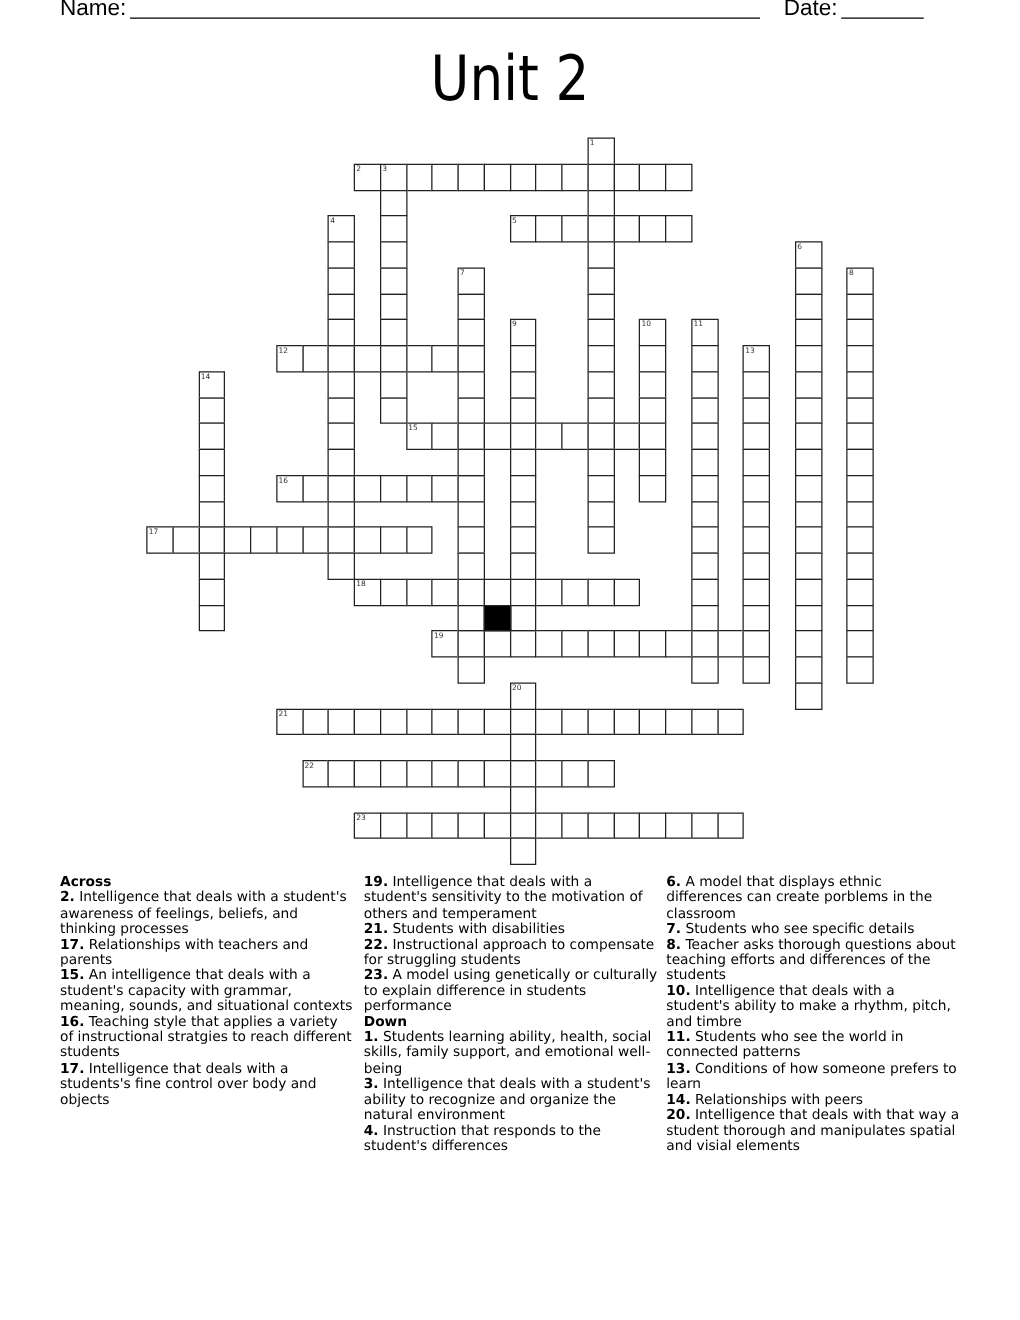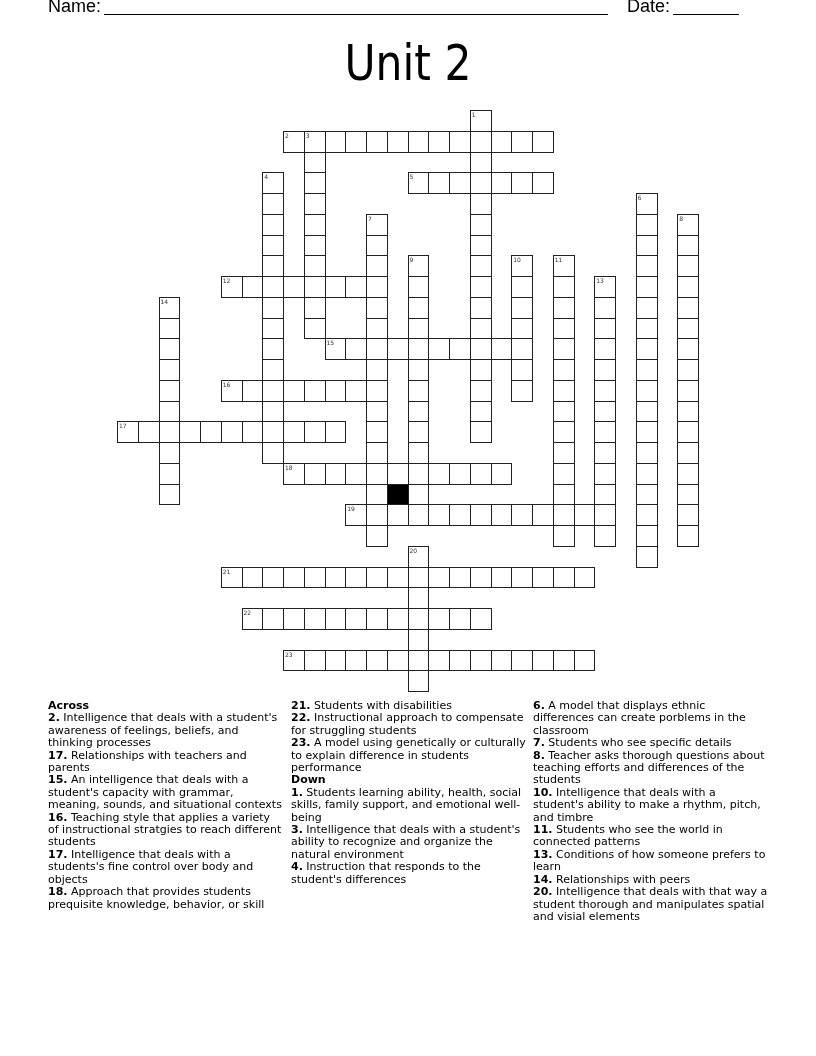--- a/index.html
+++ b/index.html
@@ -341,24 +341,24 @@
     <div class="cell black" style="left: 386.75px; top: 483.5px; width: 21.75px; height: 21.75px;"></div>
   </div>
 
 <div class="clues col1">
   <div class="heading">Across</div>
   <div class="clue"><span class="n">2.</span><span> Intelligence that deals with a student's awareness of feelings, beliefs, and thinking processes</span></div>
   <div class="clue"><span class="n">17.</span><span> Relationships with teachers and parents</span></div>
   <div class="clue"><span class="n">15.</span><span> An intelligence that deals with a student's capacity with grammar, meaning, sounds, and situational contexts</span></div>
   <div class="clue"><span class="n">16.</span><span> Teaching style that applies a variety of instructional stratgies to reach different students</span></div>
   <div class="clue"><span class="n">17.</span><span> Intelligence that deals with a students's fine control over body and objects</span></div>
-  <div class="clue"><span class="n">18.</span><span> Approach that provides students prequisite knowledge, behavior, or skill</span></div>
 </div>
 
 <div class="clues col2">
+  <div class="clue"><span class="n">19.</span><span> Intelligence that deals with a student's sensitivity to the motivation of others and temperament</span></div>
   <div class="clue"><span class="n">21.</span><span> Students with disabilities</span></div>
   <div class="clue"><span class="n">22.</span><span> Instructional approach to compensate for struggling students</span></div>
   <div class="clue"><span class="n">23.</span><span> A model using genetically or culturally to explain difference in students performance</span></div>
   <div class="heading">Down</div>
   <div class="clue"><span class="n">1.</span><span> Students learning ability, health, social skills, family support, and emotional well-being</span></div>
   <div class="clue"><span class="n">3.</span><span> Intelligence that deals with a student's ability to recognize and organize the natural environment</span></div>
   <div class="clue"><span class="n">4.</span><span> Instruction that responds to the student's differences</span></div>
 </div>
 
 <div class="clues col3">

